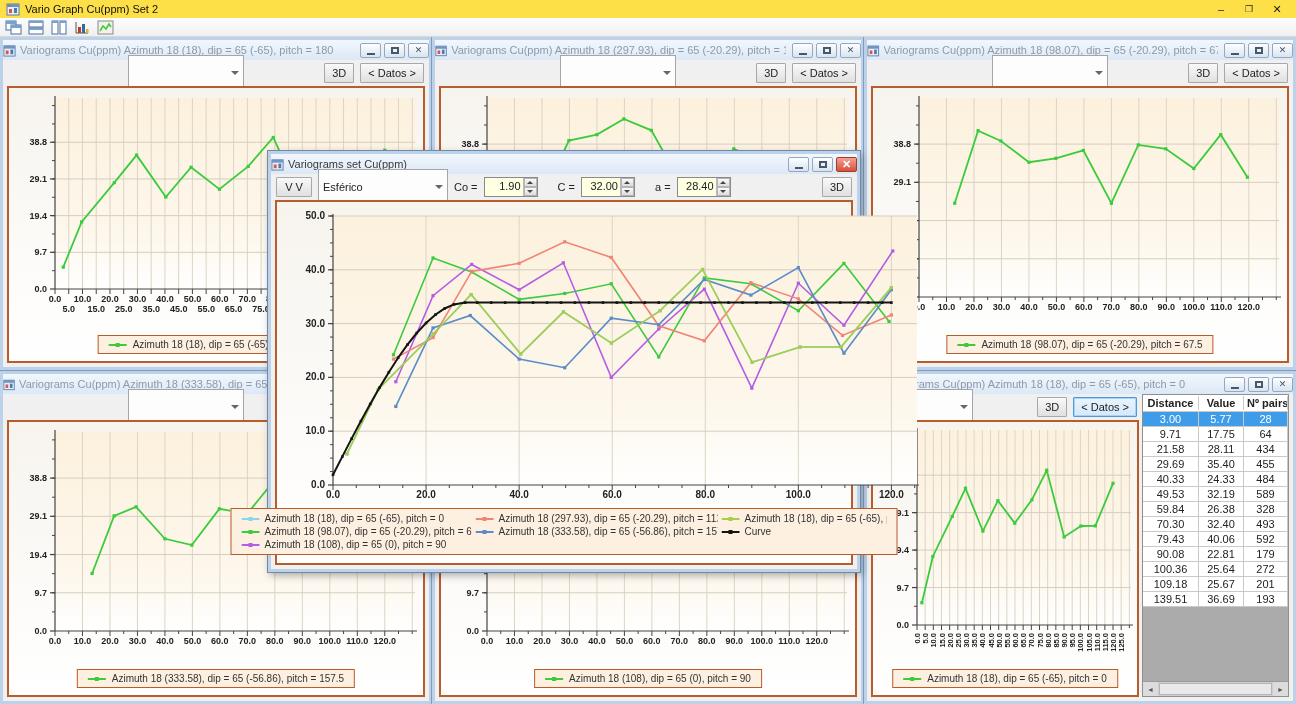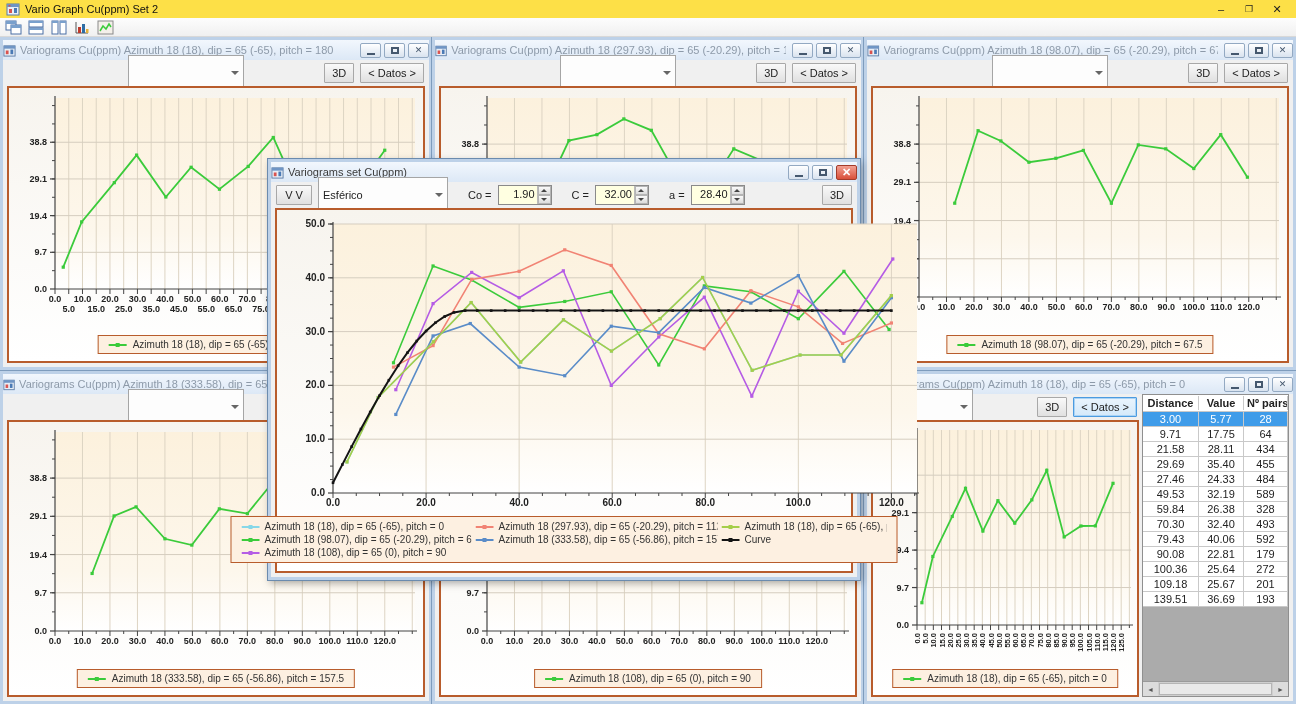--- a/index.html
+++ b/index.html
@@ -1036,21 +1036,21 @@
               <div class="vt-c0">21.58</div>
               <div class="vt-c1">28.11</div>
               <div class="vt-c2">434</div>
             </div>
             <div class="vt-row">
               <div class="vt-c0">29.69</div>
               <div class="vt-c1">35.40</div>
               <div class="vt-c2">455</div>
             </div>
             <div class="vt-row">
-              <div class="vt-c0">27.46</div>
+              <div class="vt-c0">40.33</div>
               <div class="vt-c1">24.33</div>
               <div class="vt-c2">484</div>
             </div>
             <div class="vt-row">
               <div class="vt-c0">49.53</div>
               <div class="vt-c1">32.19</div>
               <div class="vt-c2">589</div>
             </div>
             <div class="vt-row">
               <div class="vt-c0">59.84</div>
@@ -1093,21 +1093,21 @@
           <span class="harr">◄</span>
           <span class="htrack">
               <span class="hthumb"></span>
             </span>
           <span class="harr">►</span>
         </div>
       </div>
     </div>
   </div>
 
-  <div class="win active" style="left:268px;top:122px;width:592px;height:421px;z-index:50;box-shadow:0 0 0 1px #6b8bae, 2px 3px 8px rgba(0,0,0,.35)">
+  <div class="win active" style="left:268px;top:114px;width:592px;height:421px;z-index:50;box-shadow:0 0 0 1px #6b8bae, 2px 3px 8px rgba(0,0,0,.35)">
     <div class="win-title">
       <svg width="13" height="13" viewBox="0 0 14 14">
           <rect x="1" y="2" width="12" height="11" fill="#e8eef6" stroke="#5a7ba6"></rect>
           <rect x="1" y="2" width="12" height="3" fill="#6f95c5"></rect>
           <rect x="3" y="7" width="3" height="4" fill="#d9534f"></rect>
           <rect x="8" y="6" width="3" height="5" fill="#4a7ab5"></rect>
         </svg>
       <span class="win-title-text">Variograms set Cu(ppm)</span>
       <span class="win-btns">
         <span class="wbtn">
@@ -1118,21 +1118,21 @@
           </span>
         <span class="wbtn close-red">✕</span>
       </span>
     </div>
     <div class="win-controls">
       <span class="btn" style="width:36px;justify-content:center">V V</span>
       <div class="combo" style="width:130px">
           <span class="ctext">Esférico</span>
           <span class="arr"></span>
         </div>
-      <span class="plabel" style="margin-left:14px">Co =</span>
+      <span class="plabel" style="margin-left:0">Co =</span>
       <span class="spin">
           <span class="sval">1.90</span>
           <span class="sarrows">
             <div>
               <span class="tri-up"></span>
             </div>
             <div>
               <span class="tri-dn"></span>
             </div>
           </span>

